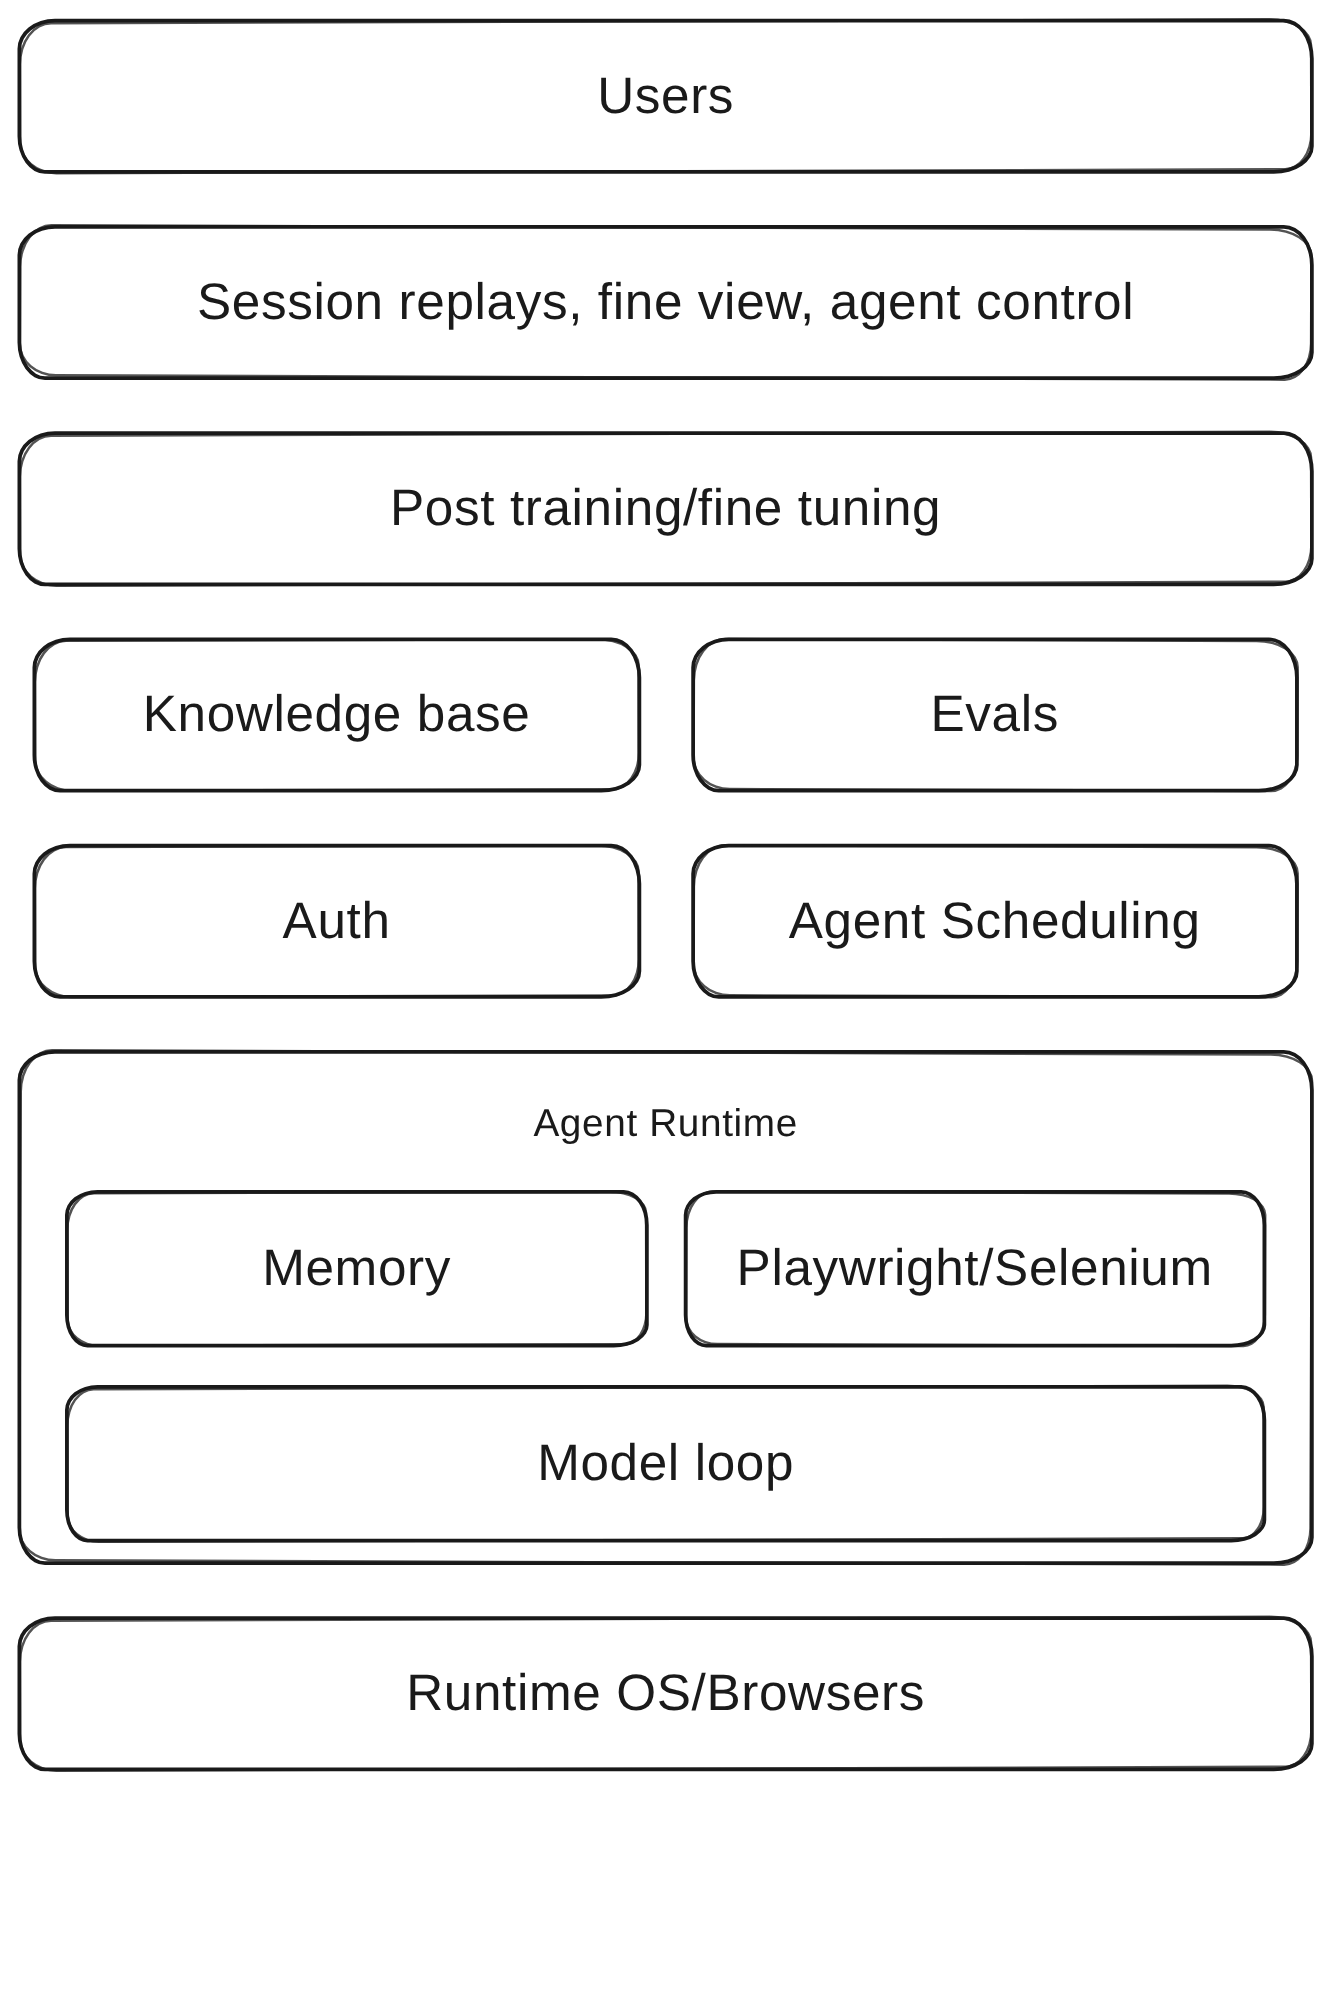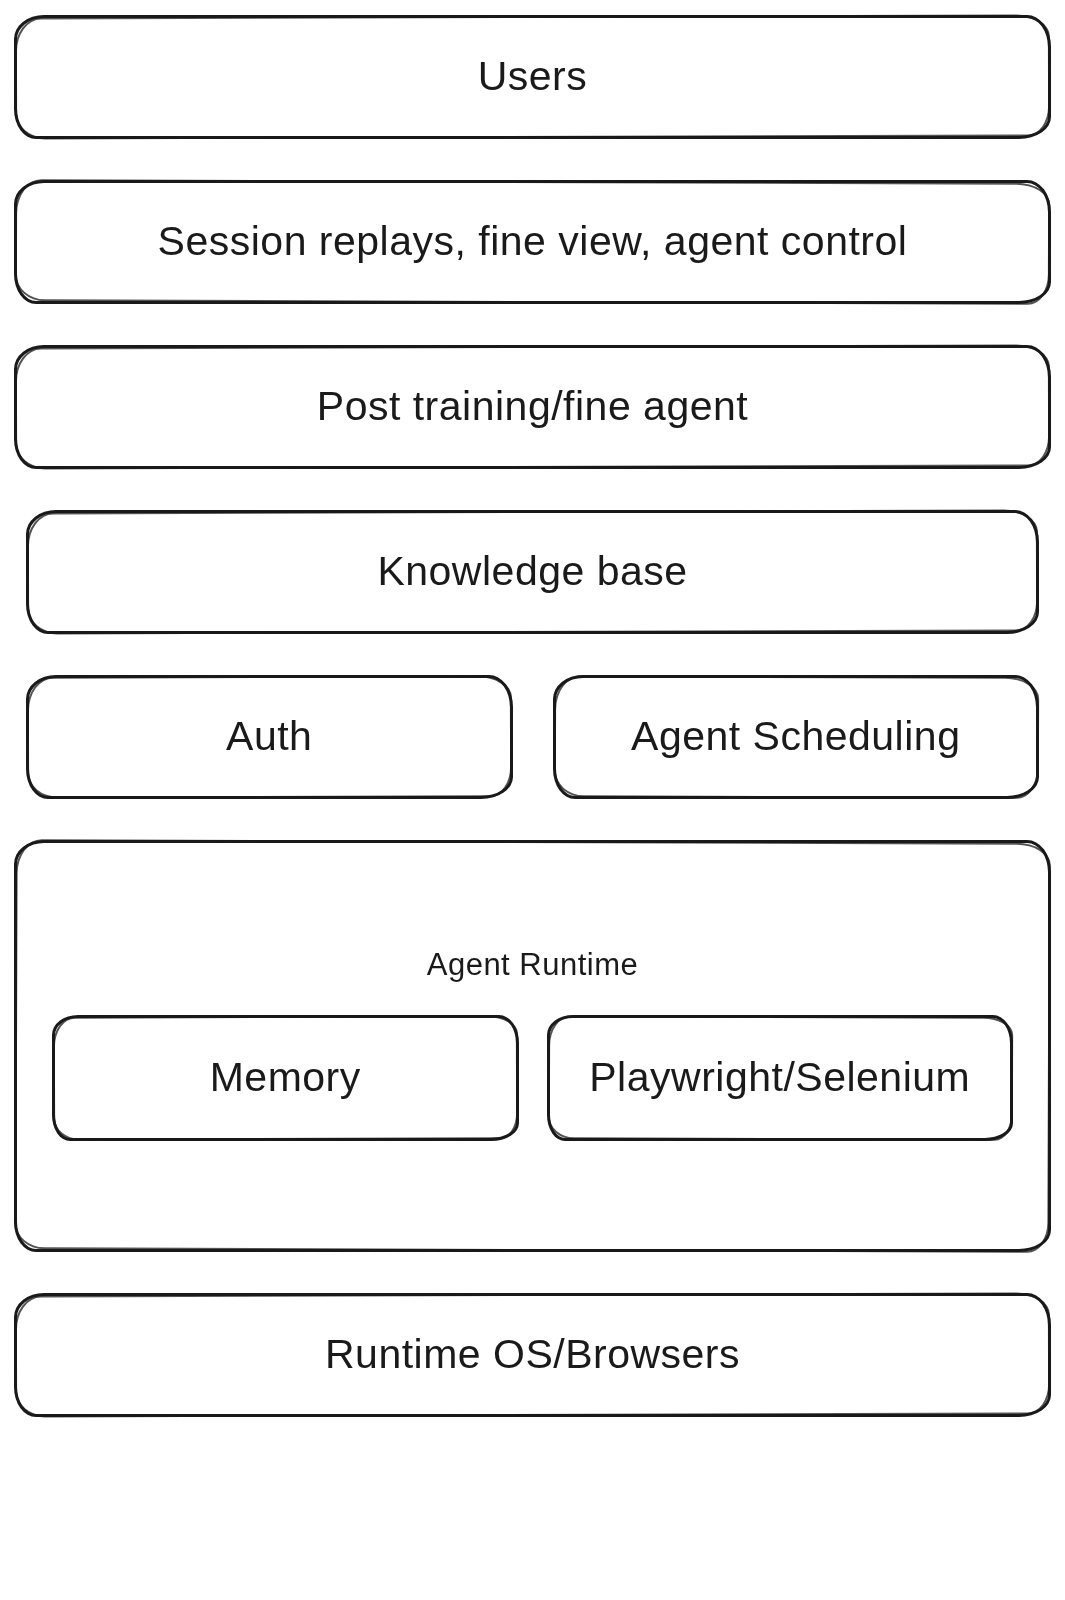--- a/index.html
+++ b/index.html
@@ -52,21 +52,21 @@
   .pair-row{
     display:flex; gap:40px;
     padding:0 12px;
     flex:none;
   }
   .pair-row .box{ flex:1 1 0; height:124px; }
   .runtime{
     height:412px;
     flex:none;
     display:flex; flex-direction:column;
-    align-items:stretch; justify-content:center;
+    align-items:stretch; justify-content:space-between;
     padding:38px 35px 15px 35px;
   }
   .runtime-label{
     font-size:31px;
     letter-spacing:.5px;
     text-align:center;
     margin-bottom:32px;
   }
   .inner-row{
     display:flex; gap:28px;
@@ -83,26 +83,29 @@
 
   <div class="box full">
     <span class="label">Users</span>
   </div>
 
   <div class="box full">
     <span class="label">Session replays, fine view, agent control</span>
   </div>
 
   <div class="box full">
-    <span class="label">Post training/fine agent</span>
+    <span class="label">Post training/fine tuning</span>
   </div>
 
   <div class="pair-row">
     <div class="box">
       <span class="label">Knowledge base</span>
+    </div>
+    <div class="box">
+      <span class="label">Evals</span>
     </div>
   </div>
 
   <div class="pair-row">
     <div class="box">
       <span class="label">Auth</span>
     </div>
     <div class="box">
       <span class="label">Agent Scheduling</span>
     </div>
@@ -112,20 +115,23 @@
     <div class="runtime-label">Agent Runtime</div>
     <div class="inner-row">
       <div class="box">
         <span class="label">Memory</span>
       </div>
       <div class="box">
         <span class="label">Playwright/Selenium</span>
       </div>
     </div>
     <div class="inner-row">
+      <div class="box">
+        <span class="label">Model loop</span>
+      </div>
     </div>
   </div>
 
 
   <div class="box full">
     <span class="label">Runtime OS/Browsers</span>
   </div>
 
 </div>
 

